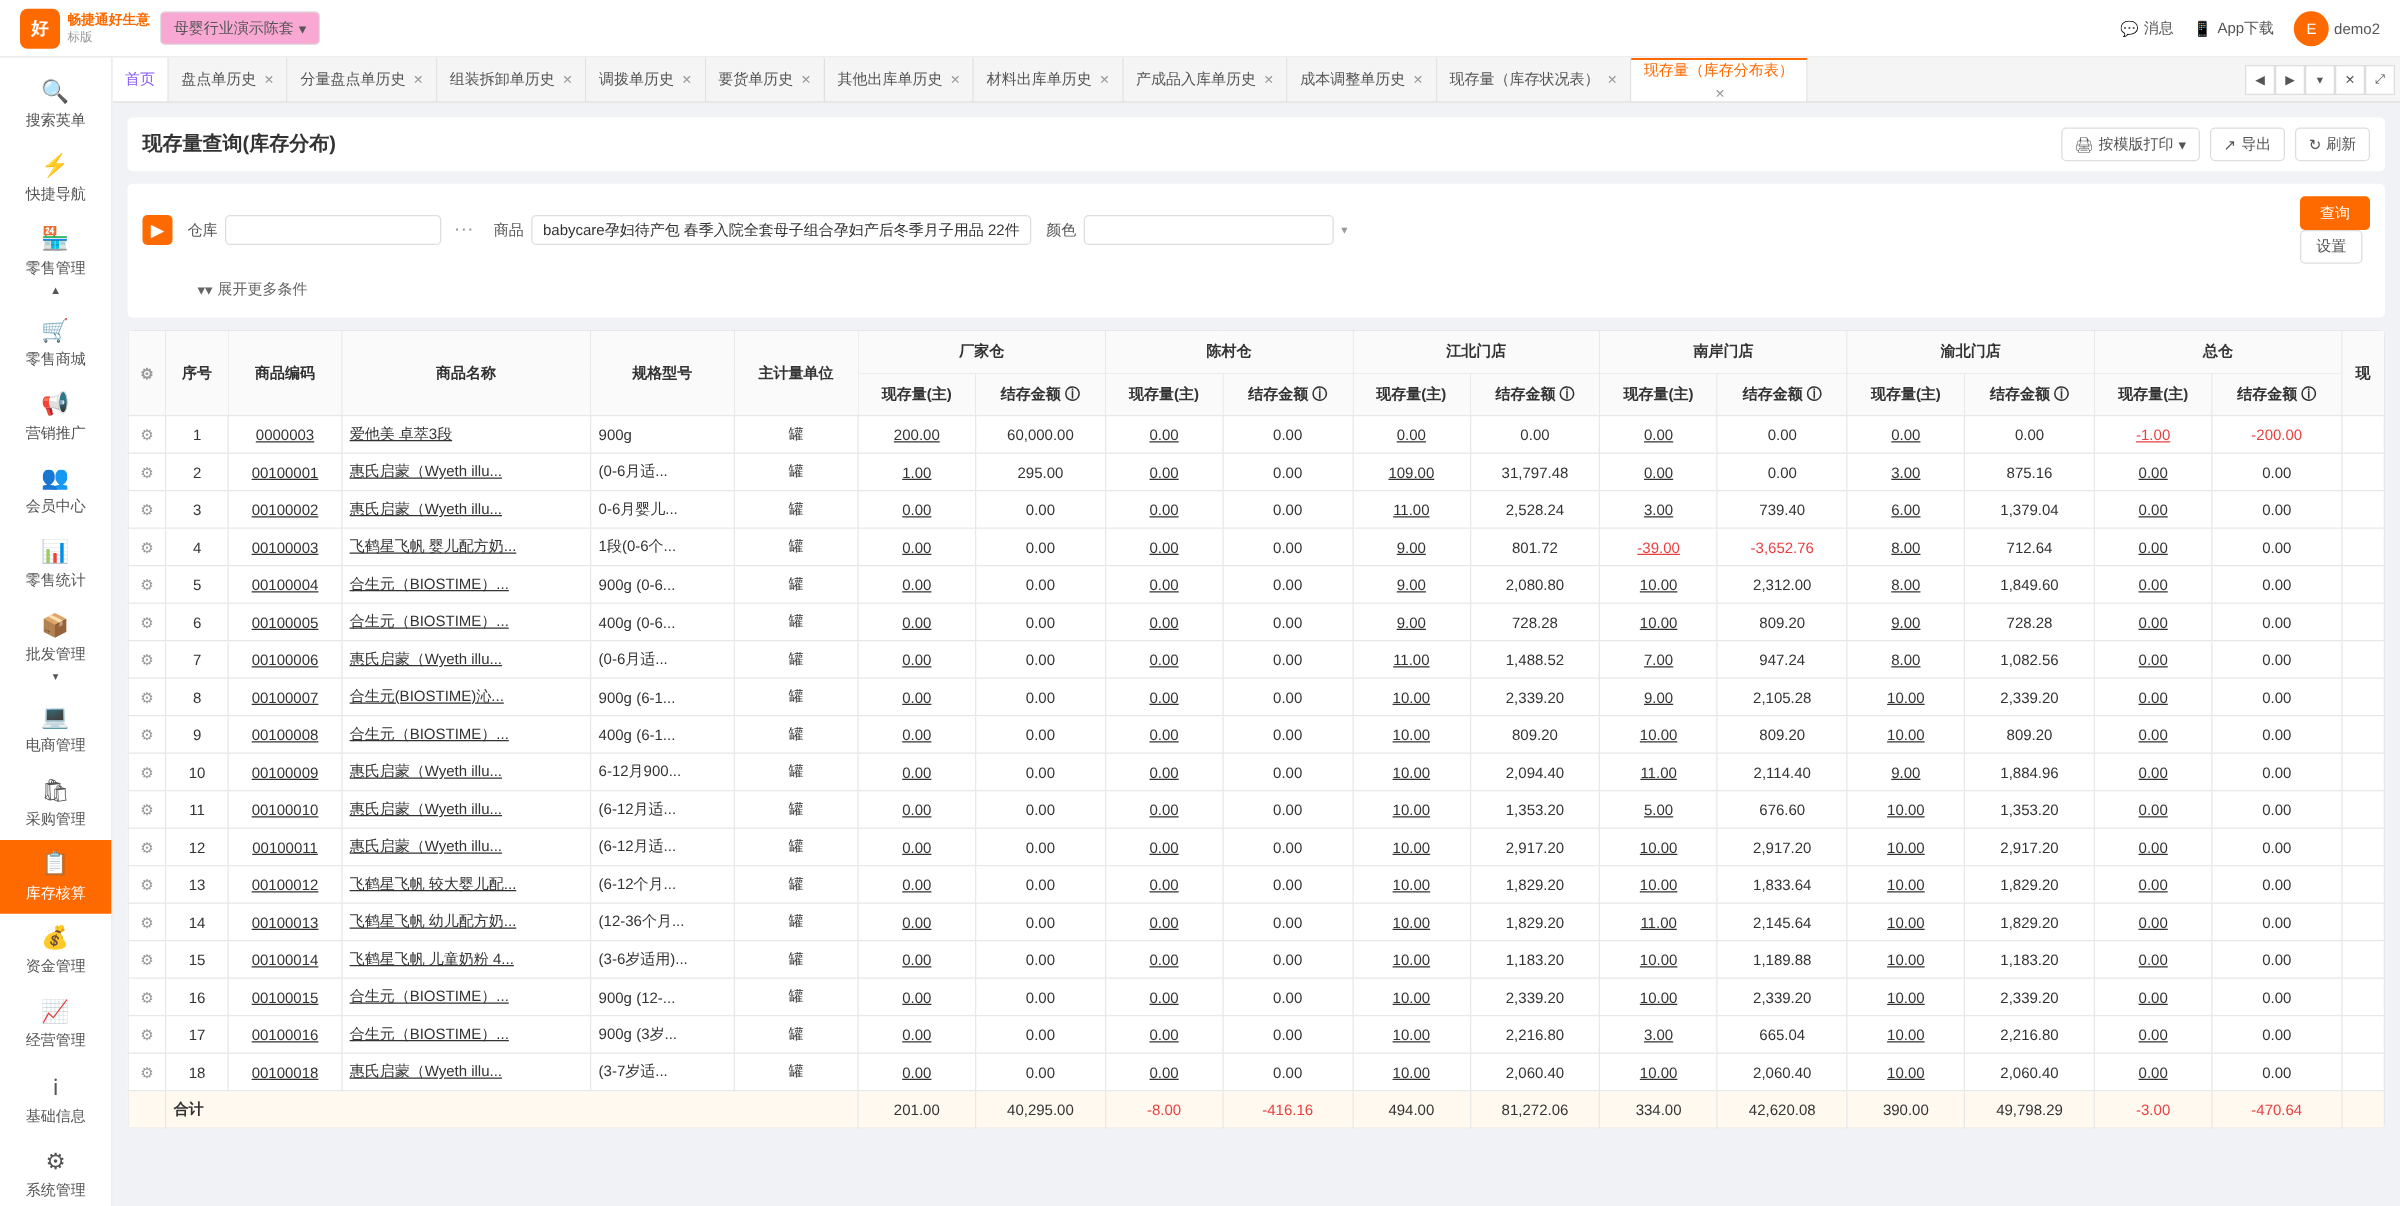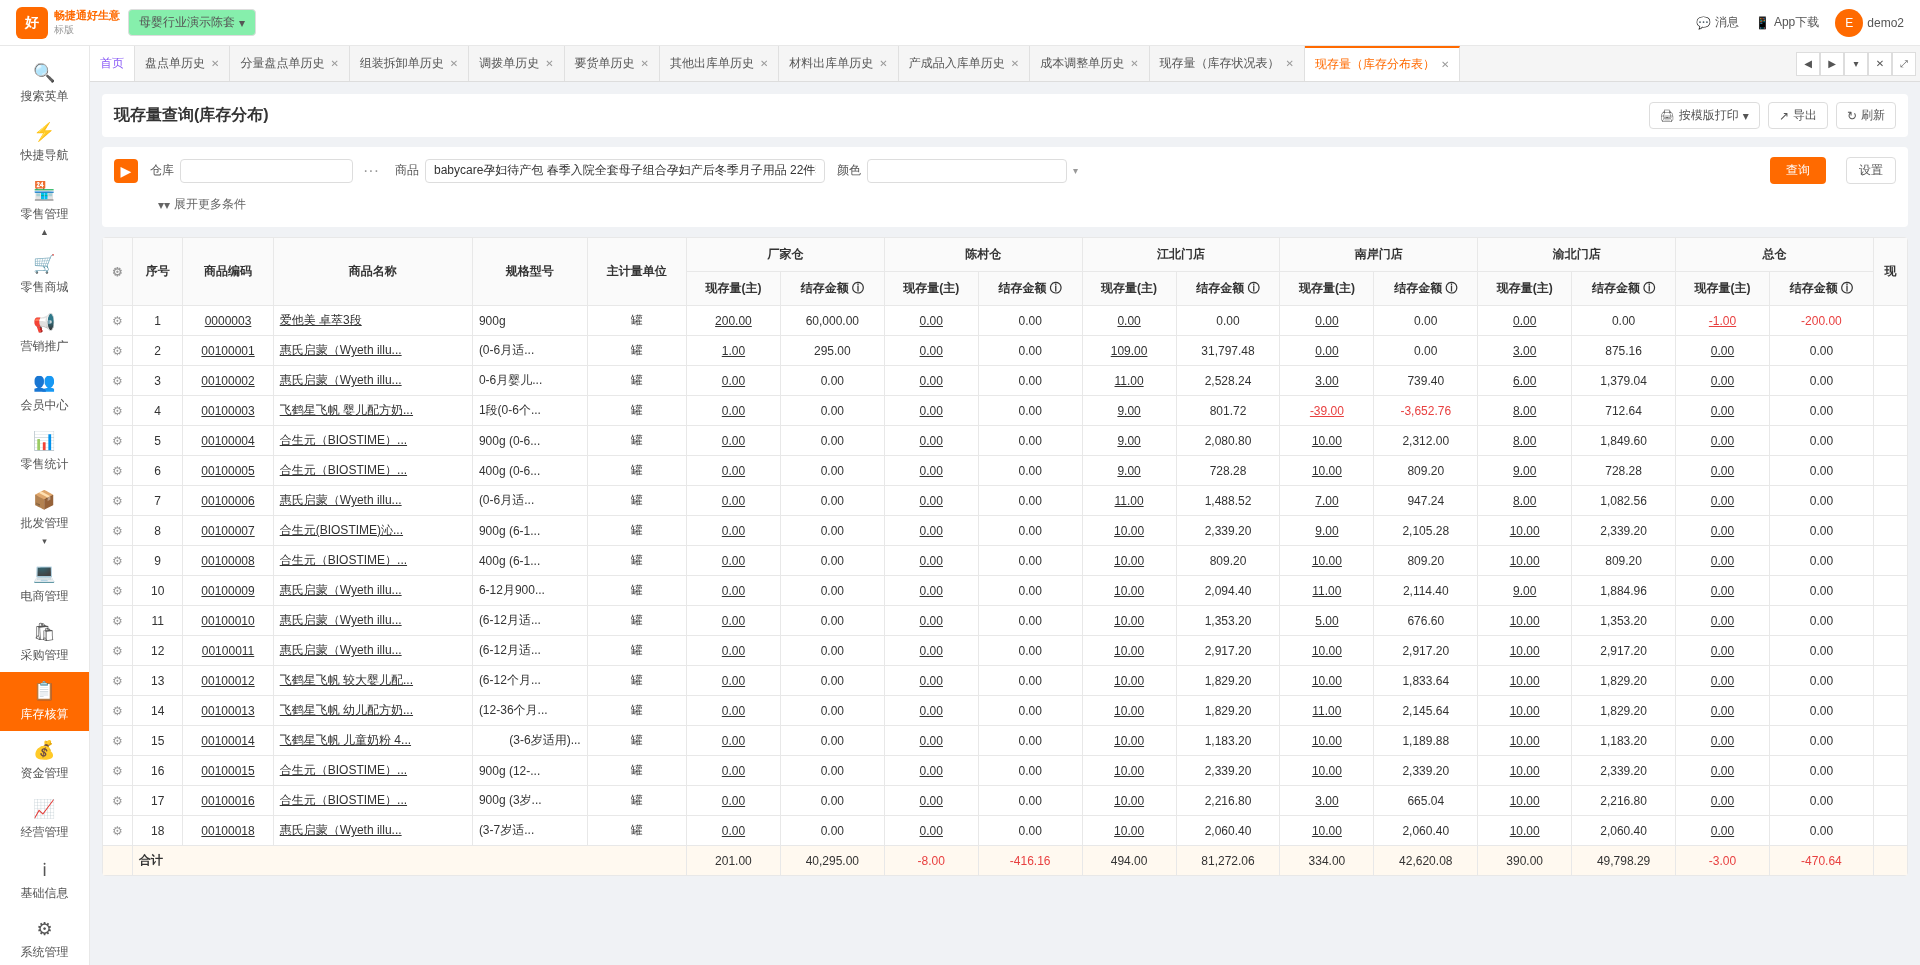--- a/index.html
+++ b/index.html
@@ -14,21 +14,21 @@
       justify-content: space-between;
       padding: 0 16px;
       border-bottom: 1px solid #e8e8e8;
       position: fixed;
       top: 0; left: 0; right: 0;
       z-index: 100;
     }
     .top-bar-left { display: flex; align-items: center; gap: 8px; }
     .logo-area { display: flex; align-items: center; gap: 6px; }
     .logo-icon { width: 32px; height: 32px; background: #ff6a00; border-radius: 6px; display: flex; align-items: center; justify-content: center; color: #fff; font-size: 14px; font-weight: bold; }
-    .store-selector { display: flex; align-items: center; gap: 4px; padding: 4px 10px; border: 1px solid #ddd; border-radius: 4px; cursor: pointer; background: #86efac; color: #555; font-size: 12px; }
+    .store-selector { display: flex; align-items: center; gap: 4px; padding: 4px 10px; border: 1px solid #ddd; border-radius: 4px; cursor: pointer; background: #f9a8d4; color: #555; font-size: 12px; }
     .top-bar-right { display: flex; align-items: center; gap: 16px; }
     .top-icon-btn { display: flex; align-items: center; gap: 4px; color: #555; cursor: pointer; font-size: 12px; }
     .avatar { width: 28px; height: 28px; border-radius: 50%; background: #ff6a00; display: flex; align-items: center; justify-content: center; color: #fff; font-size: 12px; }
 
     
     .tab-bar {
       height: 36px;
       background: #f5f5f5;
       display: flex;
       align-items: center;
@@ -49,20 +49,21 @@
       white-space: nowrap;
       color: #555;
       font-size: 12px;
       flex-shrink: 0;
       background: #f5f5f5;
     }
     .tab-item.active {
       background: #fff;
       color: #ff6a00;
       border-top: 2px solid #ff6a00;
+      flex-direction: column;
     }
     .tab-item.home {
       background: #fff;
       color: #8b5cf6;
     }
     .tab-close { color: #999; font-size: 10px; margin-left: 2px; }
     .tab-nav-btns { display: flex; align-items: center; margin-left: auto; padding-right: 4px; }
     .tab-nav-btn { width: 24px; height: 24px; border: 1px solid #ddd; background: #fff; cursor: pointer; display: flex; align-items: center; justify-content: center; color: #555; font-size: 10px; }
 
     
@@ -431,21 +432,21 @@
       </div>
       <div class="search-field">
         <span class="search-label">商品</span>
         <input class="search-input-wide" type="text" value="babycare孕妇待产包 春季入院全套母子组合孕妇产后冬季月子用品 22件套 ..." style="">
       </div>
       <div class="search-field">
         <span class="search-label">颜色</span>
         <input class="search-input-color" type="text" value="" style="">
         <span style="color:#999;font-size:10px;">▾</span>
       </div>
-      <div style="margin-left:auto;display:flex;gap:20px;align-items:flex-start;">
+      <div style="margin-left:auto;display:flex;gap:0;align-items:flex-start;flex-direction:column;">
         <button class="search-btn">查询</button>
         <button class="setting-btn">设置</button>
       </div>
     </div>
     <div style="display:flex;align-items:center;margin-top:8px;padding-left:36px;">
       <span class="expand-btn">
         <span>▾▾</span>
         <span>展开更多条件</span>
       </span>
     </div>
@@ -778,21 +779,21 @@
     <td>1,829.20</td>
     <td class="text-underline ">0.00</td>
     <td class="">0.00</td>
     <td></td>
   </tr>
             <tr>
     <td><span style="color:#999;">⚙</span></td>
     <td>15</td>
     <td class="text-underline">00100014</td>
     <td class="text-underline" style="text-align:left;max-width:160px;overflow:hidden;text-overflow:ellipsis;">飞鹤星飞帆 儿童奶粉 4...</td>
-    <td style="text-align:right;">(3-6岁适用)...</td>
+    <td style="text-align:left;">(3-6岁适用)...</td>
     <td>罐</td>
     <td class="text-underline">0.00</td>
     <td>0.00</td>
     <td class="text-underline">0.00</td>
     <td>0.00</td>
     <td class="text-underline">10.00</td>
     <td>1,183.20</td>
     <td class="text-underline ">10.00</td>
     <td class="">1,189.88</td>
     <td class="text-underline">10.00</td>

